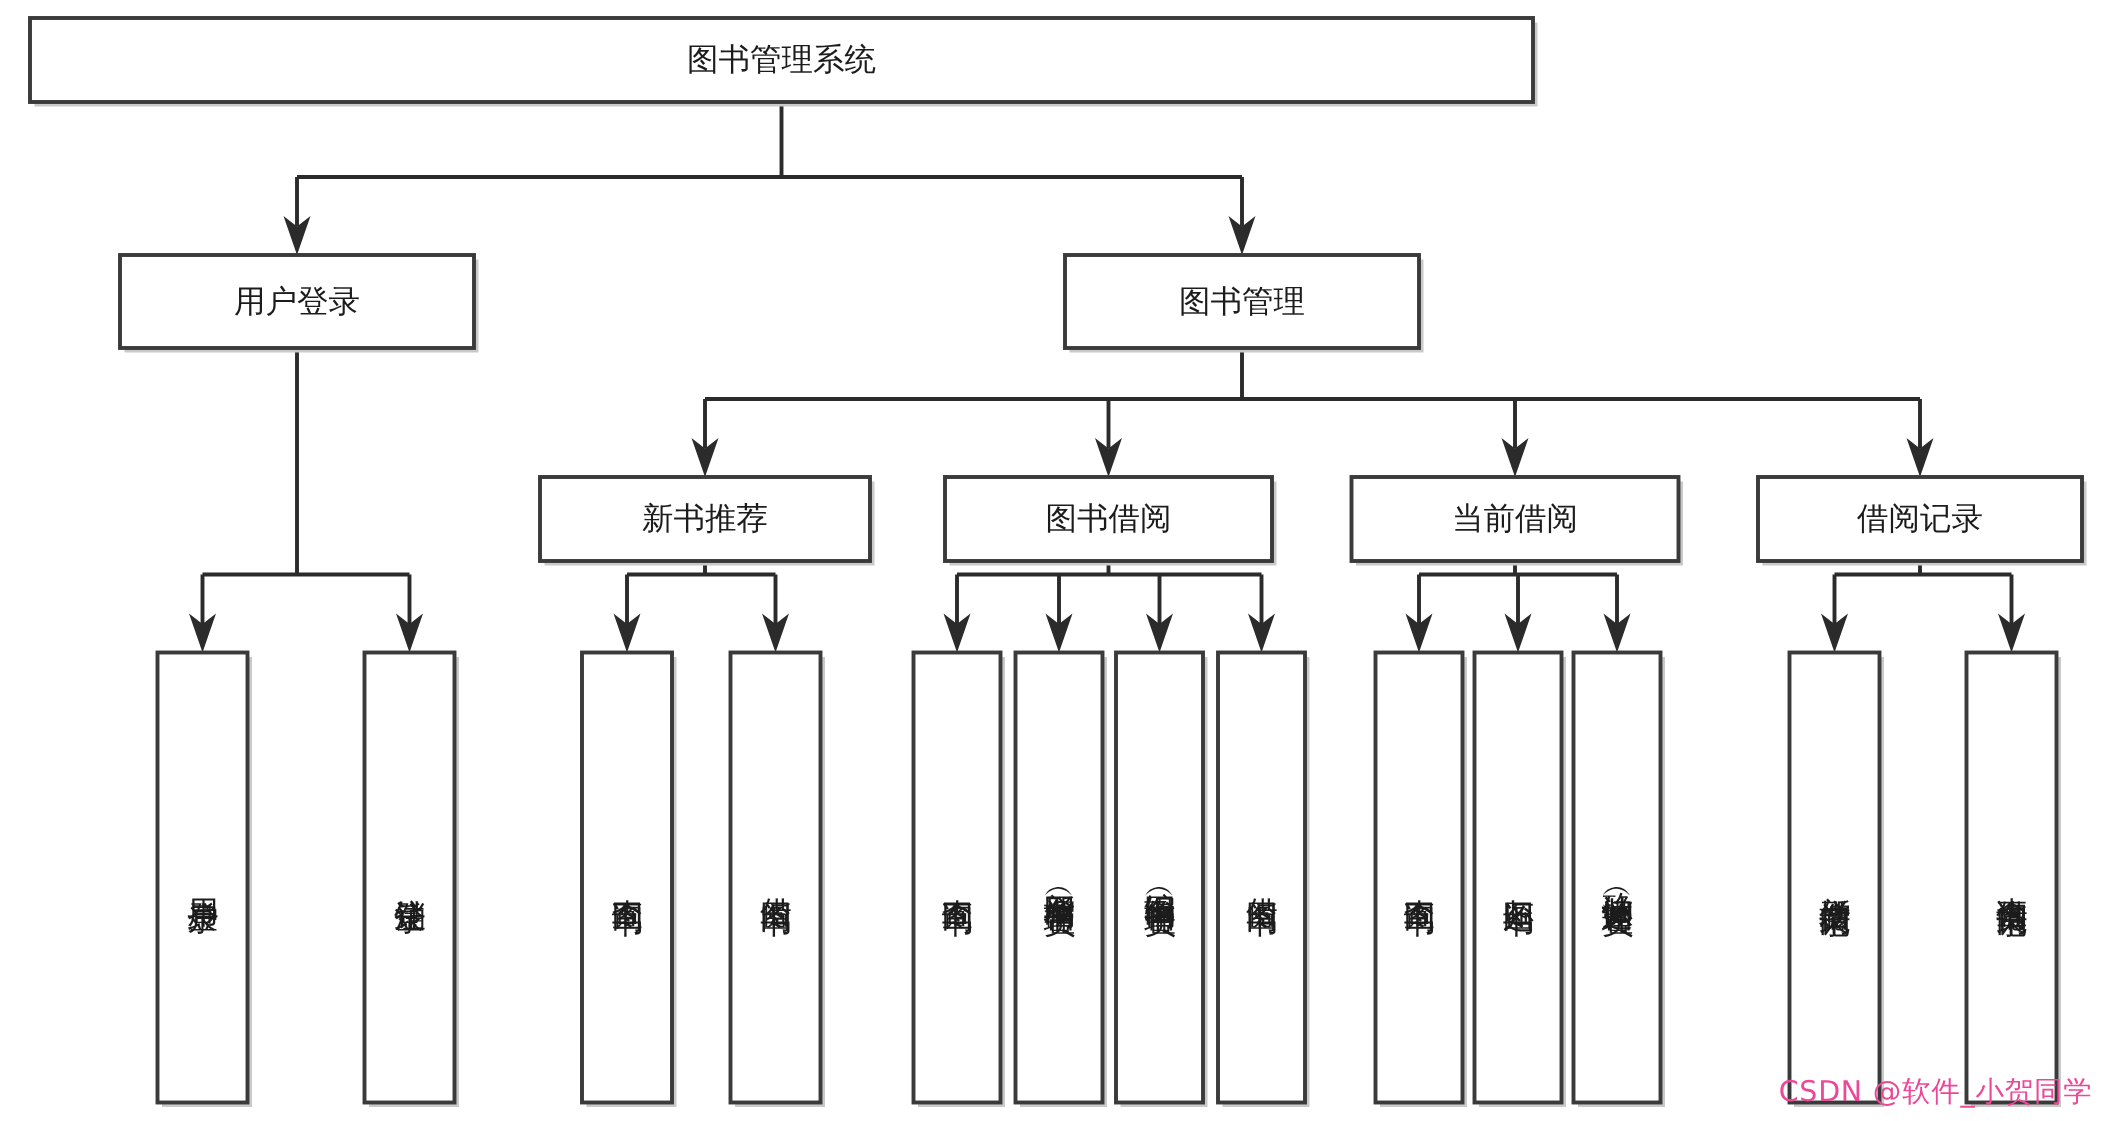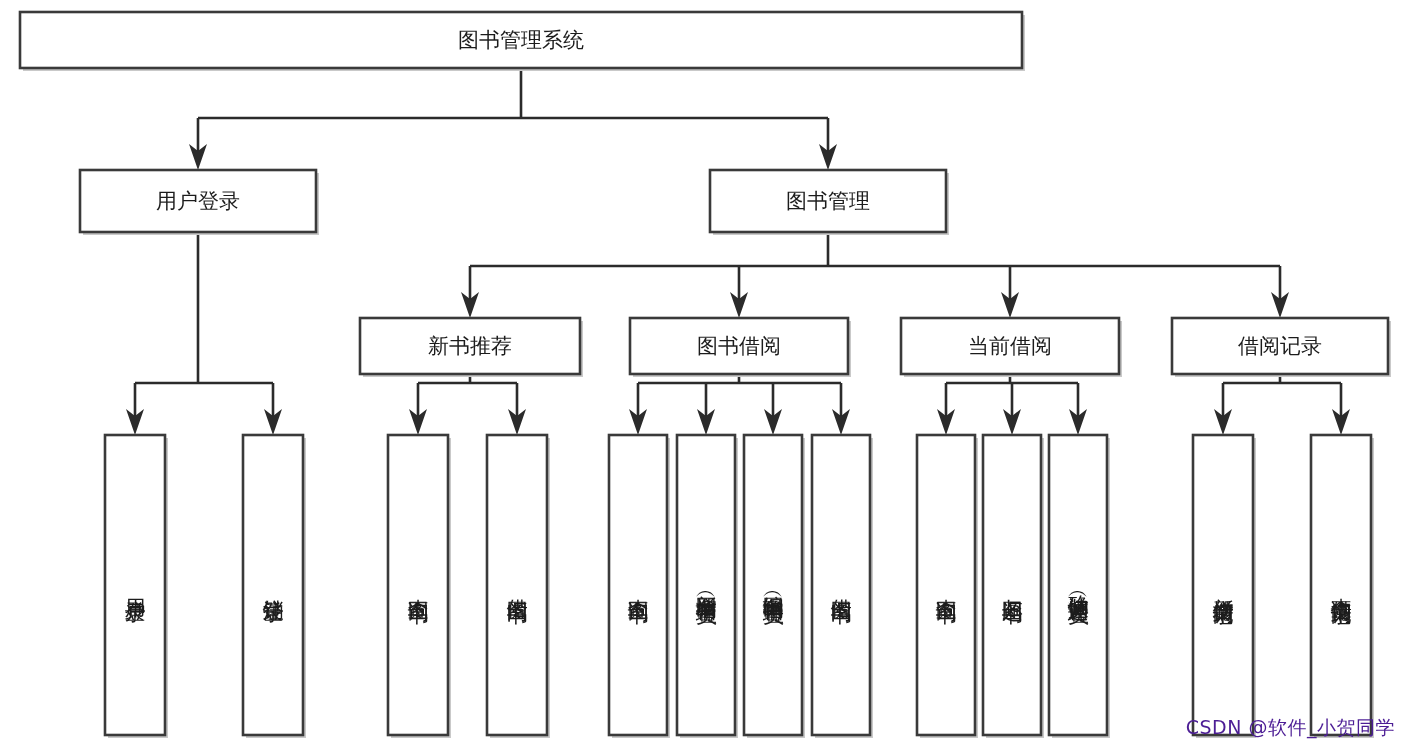--- a/index.html
+++ b/index.html
@@ -67,21 +67,21 @@
     text-align: center;
     white-space: nowrap;
     pointer-events: none;
   }
   .watermark {
     position: absolute;
     right: 10px;
     bottom: 6px;
     font-family: "DejaVu Sans", "Liberation Sans", sans-serif;
     font-size: 19px;
-    color: #4c1d95;
+    color: #ec4899;
     letter-spacing: 0.5px;
     white-space: nowrap;
   }
 </style>
 </head>
 <body>
 
 <div id="diagram-root">
 
   <svg id="tree-svg" viewBox="0 0 1405 747">

